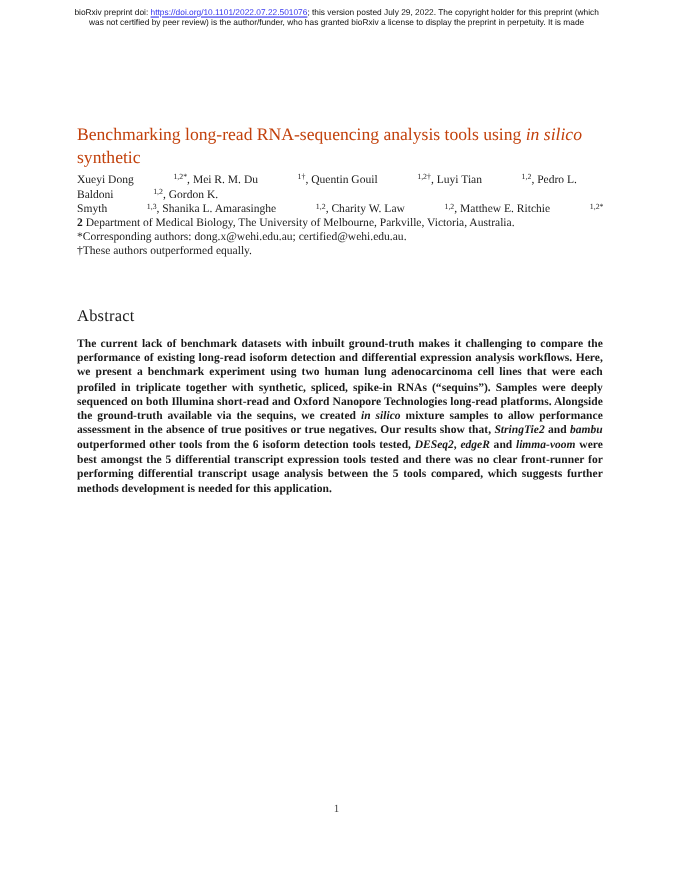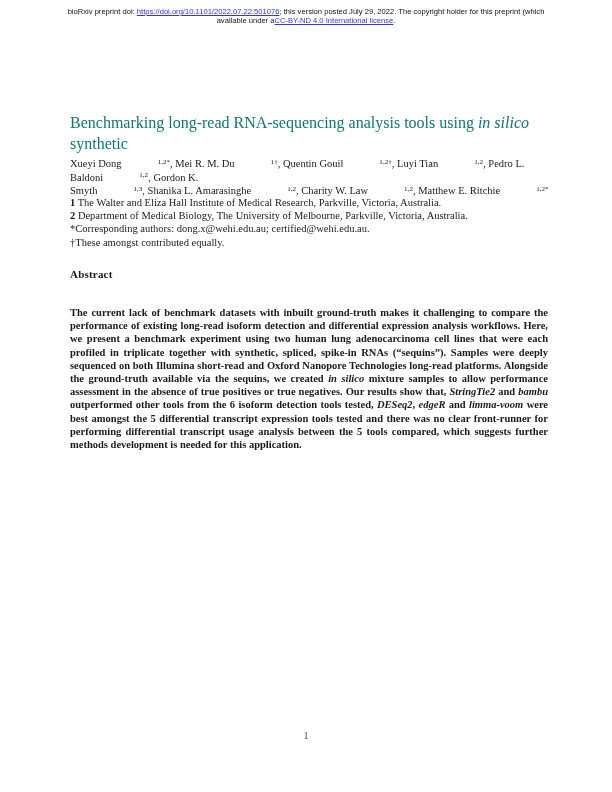--- a/index.html
+++ b/index.html
@@ -26,44 +26,44 @@
   }
   .link { text-decoration: underline; cursor: pointer; }
   .title {
     position: absolute;
     top: 112px;
     left: 70px;
     width: 500px;
     font-size: 16px;
     line-height: 21px;
     font-weight: normal;
-    color: #0f766e;
+    color: #c2410c;
   }
   .authors {
     position: absolute;
     top: 157px;
     left: 70px;
     width: 484px;
     font-size: 10.5px;
     line-height: 13.5px;
   }
   .affiliations {
     position: absolute;
     top: 196px;
     left: 70px;
     width: 484px;
     font-size: 10.5px;
     line-height: 13.2px;
   }
   .abstract-heading {
     position: absolute;
-    top: 268px;
+    top: 280px;
     left: 70px;
-    font-size: 11px;
-    font-weight: bold;
+    font-size: 15px;
+    font-weight: normal;
     letter-spacing: 0.2px;
   }
   .abstract-body {
     position: absolute;
     top: 306px;
     left: 70px;
     width: 478px;
     font-size: 10.5px;
     line-height: 13.2px;
     text-align: justify;
@@ -89,32 +89,31 @@
     padding-left: 36px;
   }
 </style>
 </head>
 <body>
 
 <div class="page">
 
   <div class="header">
     <div><span>bioRxiv preprint doi: </span><span class="link" style="color: rgb(51, 51, 238);">https://doi.org/10.1101/2022.07.22.501076</span><span>; this version posted July 29, 2022. The copyright holder for this preprint (which</span></div>
-    <div><span>available under a</span><span class="link" style="color: rgb(51, 51, 238);">CC-BY-ND 4.0 International license</span><span>.</span></div>
+    <div><span>was not certified by peer review) is the author/funder, who has granted bioRxiv a license to display the preprint in perpetuity. It is made</span></div>
   </div>
 
   <h1 class="title"><span>Benchmarking long-read RNA-sequencing analysis tools using </span><span class="it">in silico</span><br><span>synthetic</span></h1>
 
   <div class="authors"><span>Xueyi Dong</span><sup>1,2*</sup><span>, Mei R. M. Du</span><sup>1†</sup><span>, Quentin Gouil</span><sup>1,2†</sup><span>, Luyi Tian</span><sup>1,2</sup><span>, Pedro L. Baldoni</span><sup>1,2</sup><span>, Gordon K.</span><br><span>Smyth</span><sup>1,3</sup><span>, Shanika L. Amarasinghe</span><sup>1,2</sup><span>, Charity W. Law</span><sup>1,2</sup><span>, Matthew E. Ritchie</span><sup>1,2*</sup></div>
 
   <div class="affiliations">
-    <div><span class="b">1</span><span> The Walter and Eliza Hall Institute of Medical Research, Parkville, Victoria, Australia.</span></div>
     <div><span class="b">2</span><span> Department of Medical Biology, The University of Melbourne, Parkville, Victoria, Australia.</span></div>
     <div><span>*Corresponding authors: dong.x@wehi.edu.au; certified@wehi.edu.au.</span></div>
-    <div><span>†These amongst contributed equally.</span></div>
+    <div><span>†These authors outperformed equally.</span></div>
   </div>
 
   <h2 class="abstract-heading">Abstract</h2>
 
   <p class="abstract-body"><span>The current lack of benchmark datasets with inbuilt ground-truth makes it challenging to compare the performance of existing long-read isoform detection and differential expression analysis workflows. Here, we present a benchmark experiment using two human lung adenocarcinoma cell lines that were each profiled in triplicate together with synthetic, spliced, spike-in RNAs (“sequins”). Samples were deeply sequenced on both Illumina short-read and Oxford Nanopore Technologies long-read platforms. Alongside the ground-truth available via the sequins, we created </span><span class="it">in silico</span><span> mixture samples to allow performance assessment in the absence of true positives or true negatives. Our results show that, </span><span class="it">StringTie2</span><span> and </span><span class="it">bambu</span><span> outperformed other tools from the 6 isoform detection tools tested, </span><span class="it">DESeq2</span><span>, </span><span class="it">edgeR</span><span> and </span><span class="it">limma-voom</span><span> were best amongst the 5 differential transcript expression tools tested and there was no clear front-runner for performing differential transcript usage analysis between the 5 tools compared, which suggests further methods development is needed for this application.</span></p>
 
   <div class="page-number">1</div>
 
 </div>
 

